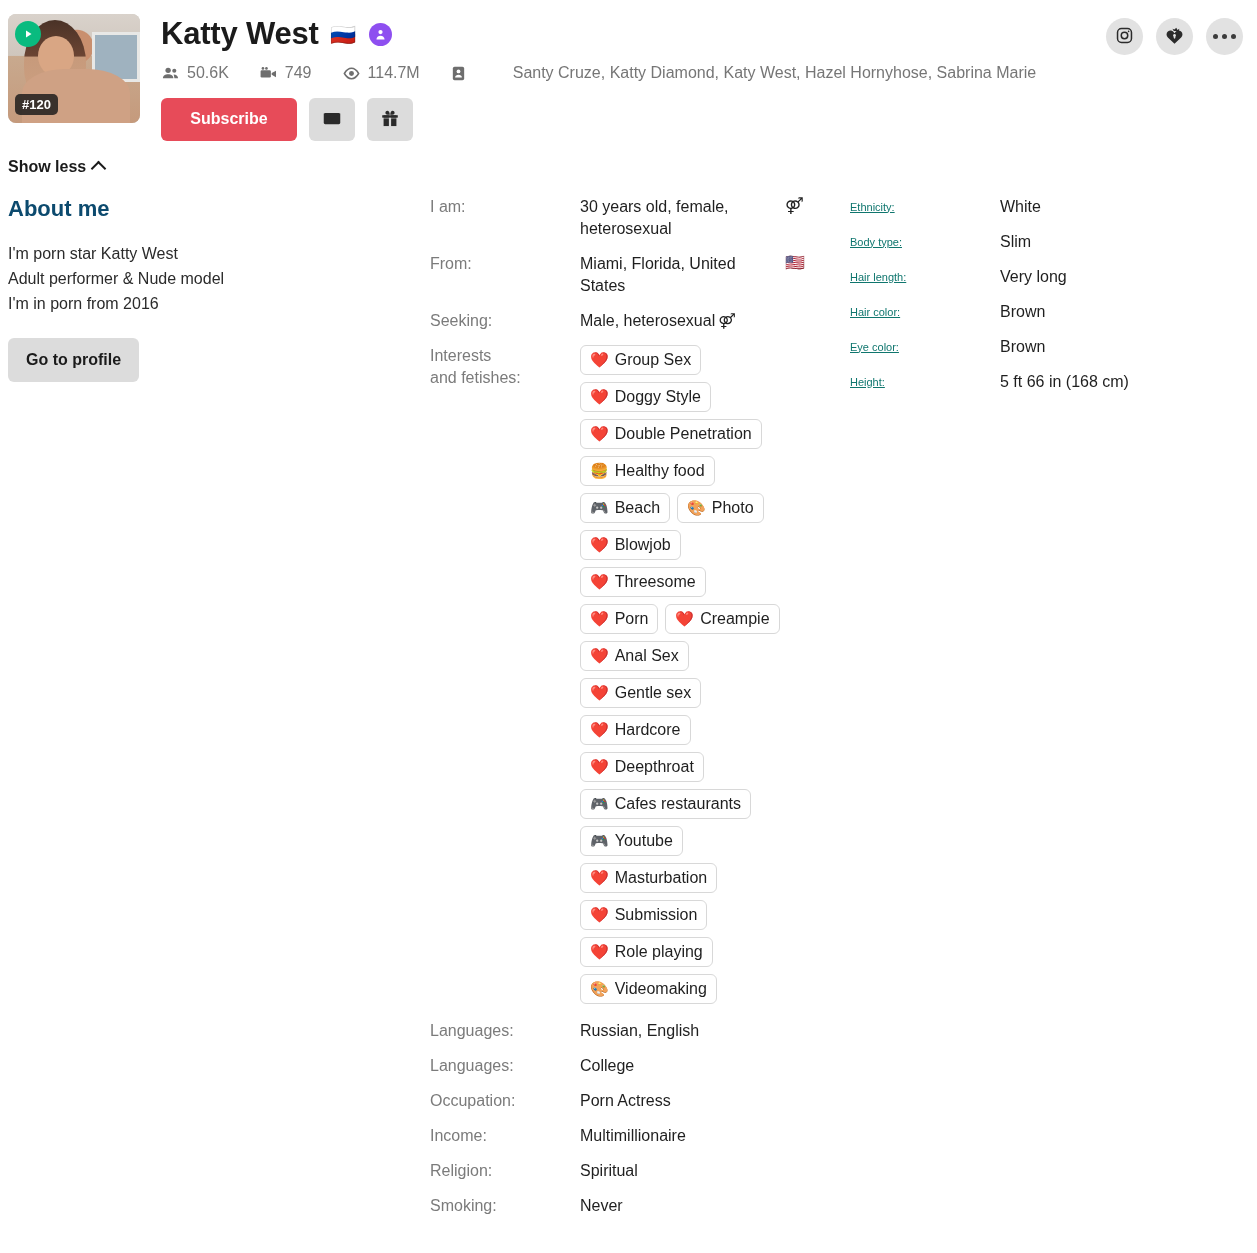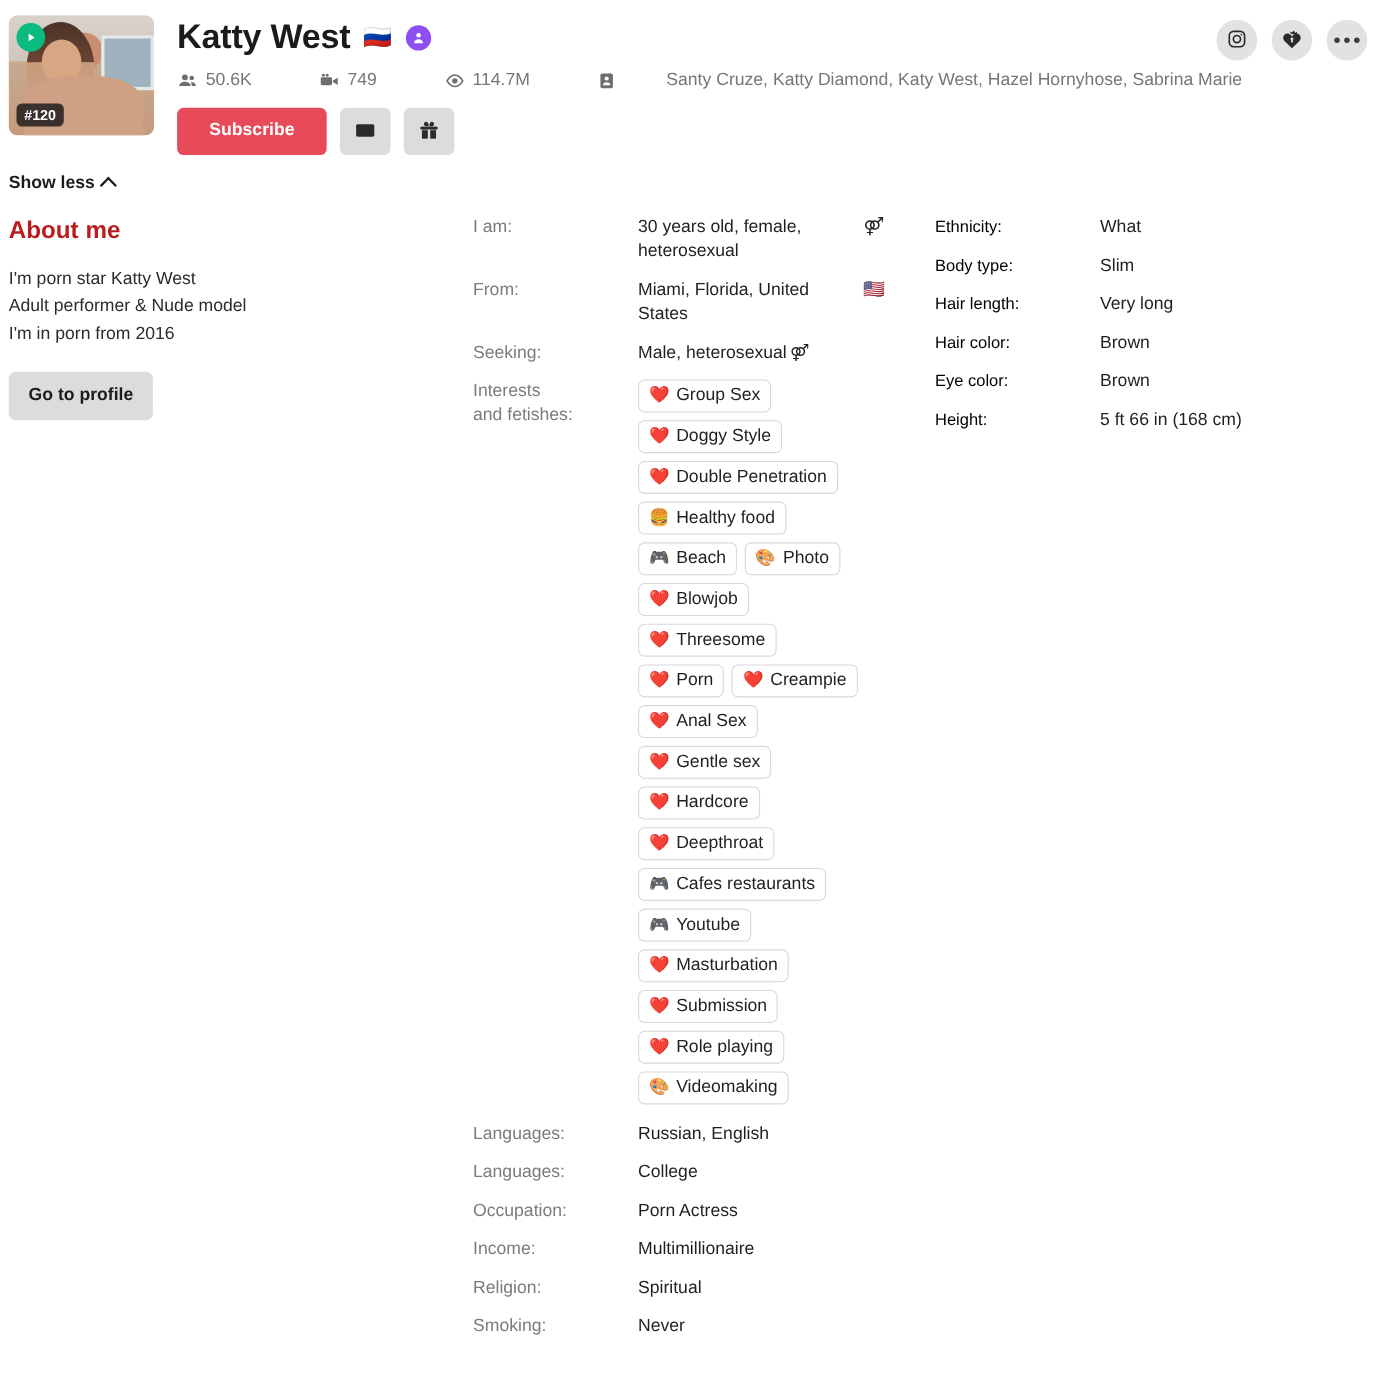--- a/index.html
+++ b/index.html
@@ -85,21 +85,21 @@
   .flag-badge { font-size: 21px; line-height: 1; }
   .verified-badge {
     width: 23px; height: 23px; border-radius: 50%;
     background: #8e4ff0;
     display: inline-flex; align-items: center; justify-content: center;
   }
 
   .stats-line {
     display: flex; align-items: center;
     margin-top: 13px;
-    font-size: 16px; color: #767676; gap: 31px;
+    font-size: 16px; color: #767676;
   }
   .stat { display: flex; align-items: center; gap: 7px; margin-right: 30px; }
   .stat-ico { display: flex; align-items: center; color: #6e6e6e; }
   .alias-item { display: flex; align-items: center; gap: 9px; }
   .alias-text { font-size: 16px; color: #767676; white-space: nowrap; margin-left: 37px; }
 
   .actions { display: flex; align-items: center; gap: 12px; margin-top: 15px; }
   .btn-subscribe {
     background: #e74b59; color: #fff;
     font-size: 16px; font-weight: 700;
@@ -140,21 +140,21 @@
     transform: rotate(45deg); margin-top: 4px;
   }
 
   
   .columns { display: flex; margin-top: 20px; }
   .col-about { width: 430px; padding-left: 8px; }
   .col-personal { width: 420px; }
   .col-looks { width: 399px; }
 
   .section-title {
-    font-size: 22px; font-weight: 700; color: #b91c1c;
+    font-size: 22px; font-weight: 700; color: #0c4a6e;
     margin: 0 0 19px 0; line-height: 1.2;
   }
   .about-text {
     font-size: 16px; line-height: 25px; color: #2b2b2b;
     margin: 0;
   }
   .btn-profile {
     margin-top: 22px;
     background: #dcdcdc; border: none; border-radius: 6px;
     font-size: 16px; font-weight: 700; color: #1b1b1b;
@@ -184,21 +184,21 @@
     background: #fff;
     padding: 4px 9px;
     font-size: 16px; color: #1f1f1f;
     line-height: 20px;
     white-space: nowrap;
     cursor: pointer;
   }
   .tag .emo { font-size: 15px; }
 
   .looks-row { display: flex; align-items: flex-start; margin-bottom: 13px; }
-  .looks-label { width: 150px; flex: 0 0 150px; font-size: 15px; color: #000000; line-height: 22px; }
+  .looks-label { width: 150px; flex: 0 0 150px; font-size: 11px; color: #0f766e; line-height: 22px; text-decoration: underline; }
   .looks-value { font-size: 16px; color: #1f1f1f; line-height: 22px; }
 
   .mt-gap { margin-top: 16px; }
 </style>
 </head>
 <body>
 
 <div class="page">
 
   
@@ -481,21 +481,21 @@
             <div class="info-label">Smoking:</div>
             <div class="info-value wide">Never</div>
           </div>
         </div>
     </div>
 
     <div class="col-looks">
       <div id="looks-rows">
           <div class="looks-row">
             <div class="looks-label">Ethnicity:</div>
-            <div class="looks-value">What</div>
+            <div class="looks-value">White</div>
           </div>
           <div class="looks-row">
             <div class="looks-label">Body type:</div>
             <div class="looks-value">Slim</div>
           </div>
           <div class="looks-row">
             <div class="looks-label">Hair length:</div>
             <div class="looks-value">Very long</div>
           </div>
           <div class="looks-row">

